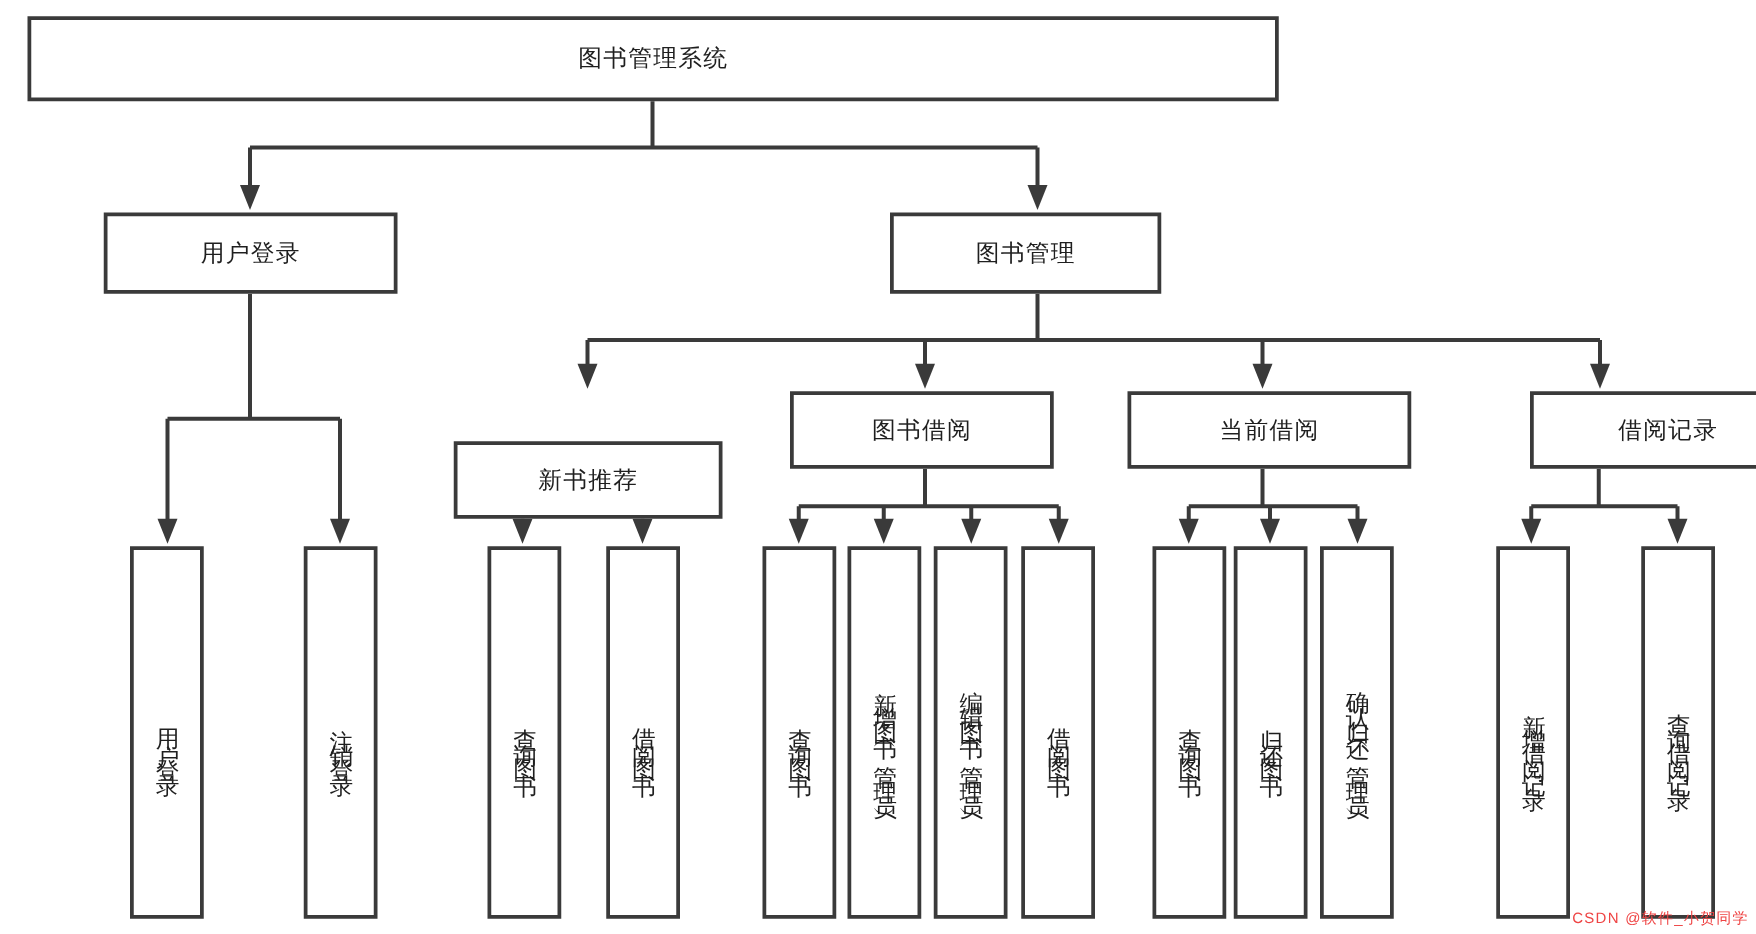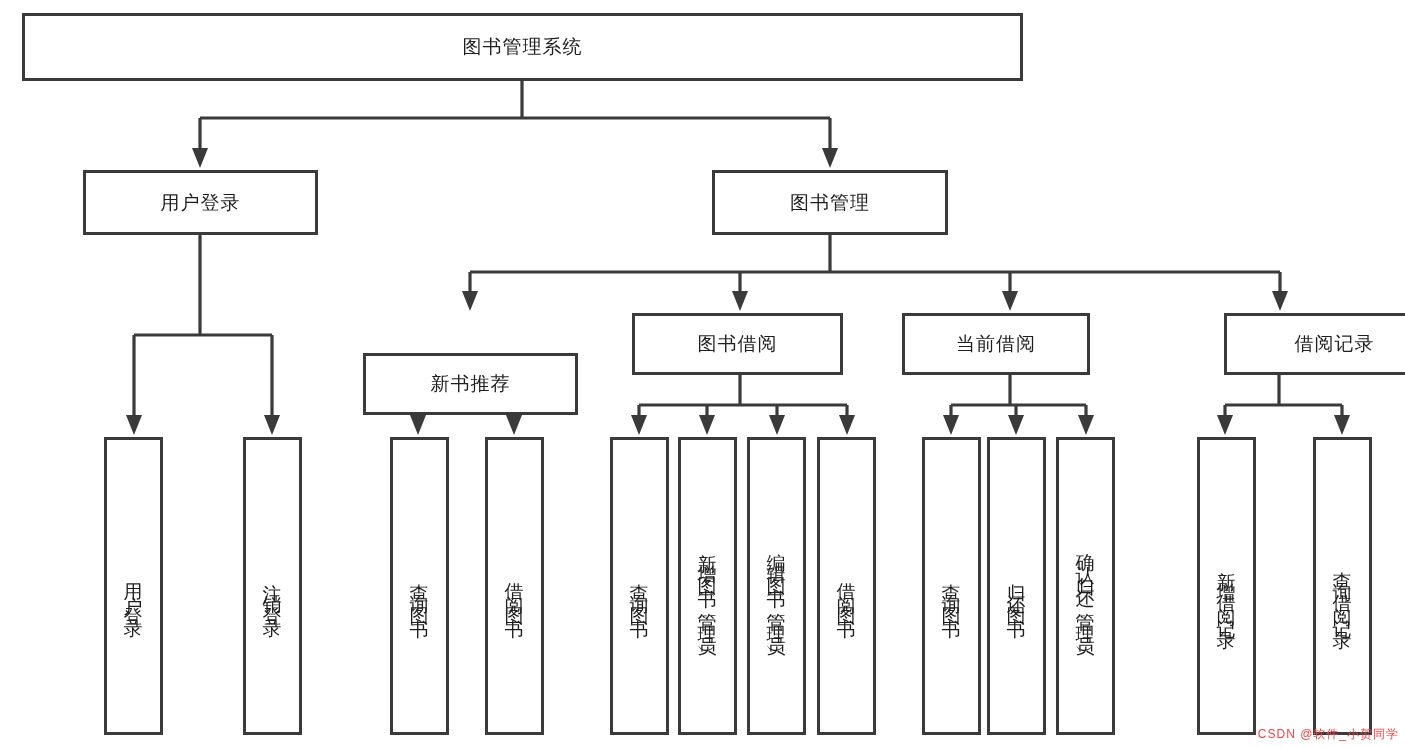--- a/index.html
+++ b/index.html
@@ -108,25 +108,25 @@
       <polygon points="1008,415 1024,415 1016,435"></polygon>
       <polygon points="1078,415 1094,415 1086,435"></polygon>
       <polygon points="1217,415 1233,415 1225,435"></polygon>
       <polygon points="1334,415 1350,415 1342,435"></polygon>
     </g>
   </svg>
 
   <div class="box" style="left:22px; top:13px; width:1001px; height:68px;">图书管理系统</div>
 
   <div class="box l2" style="left:83px; width:235px;">用户登录</div>
-  <div class="box l2" style="left:712px; width:236px;text-align:center;">图书管理</div>
+  <div class="box l2" style="left:712px; width:217px;text-align:center;">图书管理</div>
 
   <div class="box l3" style="left:363px; width:215px;margin-top:40px;">新书推荐</div>
   <div class="box l3" style="left:632px; width:211px;">图书借阅</div>
-  <div class="box l3" style="left:902px; width:188px;">当前借阅</div>
+  <div class="box l3" style="left:902px; width:227px;">当前借阅</div>
   <div class="box l3" style="left:1224px; width:221px;">借阅记录</div>
 
   <div class="box vbox" style="left:104px;">
     <span class="vtext">用户登录</span>
   </div>
   <div class="box vbox" style="left:243px;">
     <span class="vtext">注销登录</span>
   </div>
 
   <div class="box vbox" style="left:390px;">

